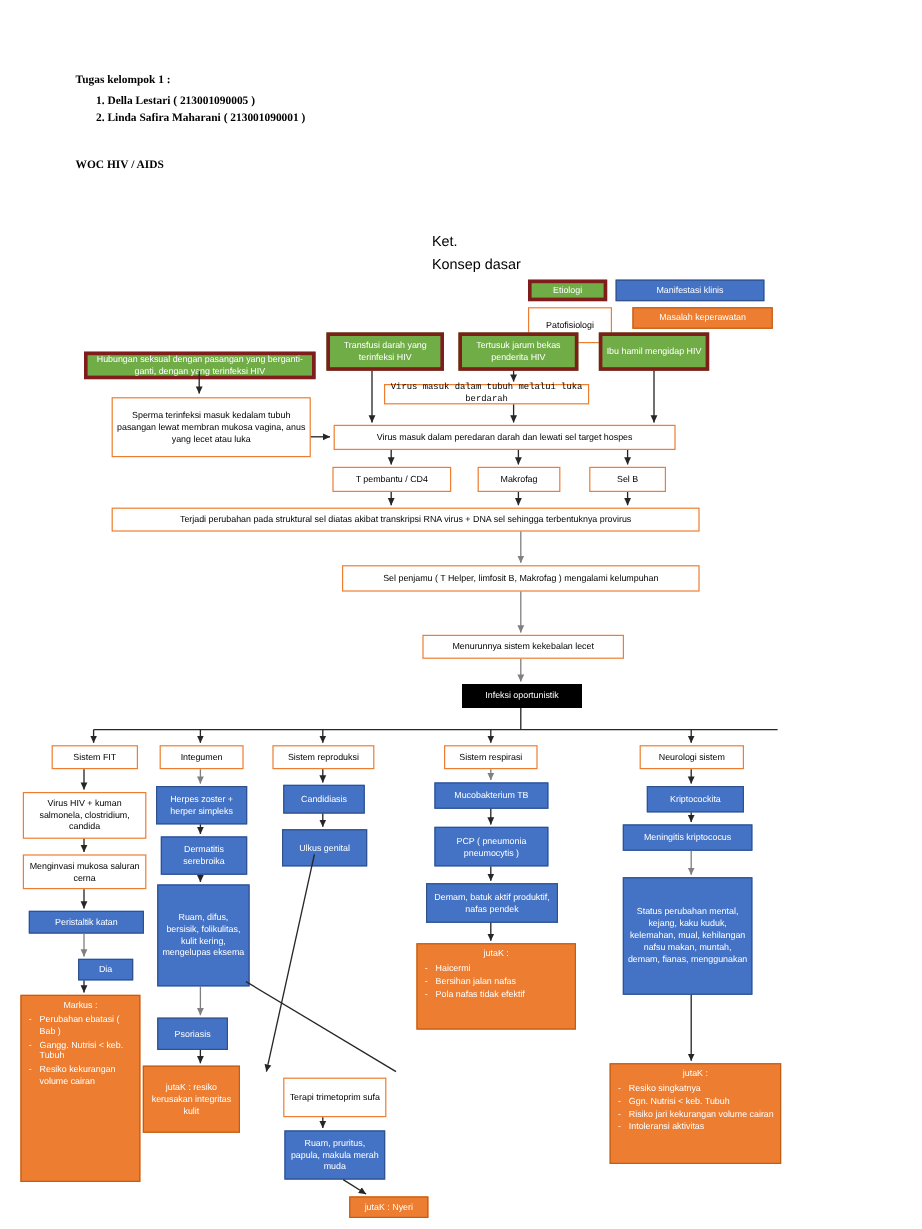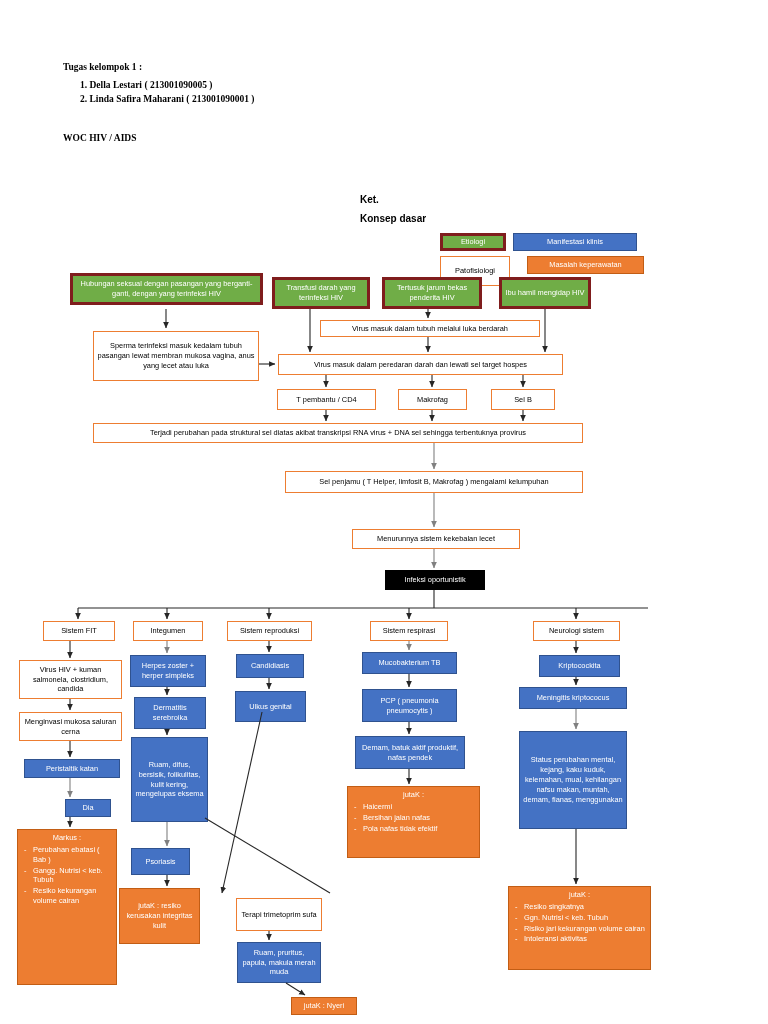--- a/index.html
+++ b/index.html
@@ -10,21 +10,21 @@
     font-family:"Liberation Sans", sans-serif;
     position:relative;
     overflow:hidden;
     color:#000;
   }
   #canvas{position:absolute;left:0;top:0;width:768px;height:1024px;}
 
   
   .hdr{position:absolute;font-family:"Liberation Serif", serif;font-weight:bold;font-size:9.5px;color:#000;white-space:nowrap;}
   .hdr-list{position:absolute;font-family:"Liberation Serif", serif;font-weight:bold;font-size:9.5px;color:#000;white-space:nowrap;}
-  .ket{position:absolute;font-size:10px;font-weight:bold;color:#000;white-space:nowrap;}
+  .ket{position:absolute;font-size:12px;font-weight:normal;color:#000;white-space:nowrap;}
 
   
   .node{
     position:absolute;
     box-sizing:border-box;
     display:flex;
     align-items:center;
     justify-content:center;
     text-align:center;
     font-size:7.4px;
@@ -63,27 +63,27 @@
   <div class="hdr" style="left:63px;top:133px;">WOC HIV / AIDS</div>
 
   <div class="ket" style="left:360px;top:194px;">Ket.</div>
   <div class="ket" style="left:360px;top:213px;">Konsep dasar</div>
 
   <div class="node green" style="left:440px;top:233px;width:66px;height:18px;">Etiologi</div>
   <div class="node blue" style="left:513px;top:233px;width:124px;height:18px;">Manifestasi klinis</div>
   <div class="node white" style="left:440px;top:256px;width:70px;height:30px;">Patofisiologi</div>
   <div class="node orange" style="left:527px;top:256px;width:117px;height:18px;">Masalah keperawatan</div>
 
-  <div class="node green" style="left:70px;top:273px;width:193px;height:32px;">Hubungan seksual dengan pasangan yang berganti-ganti, dengan yang terinfeksi HIV</div>
+  <div class="node green" style="left:70px;top:293px;width:193px;height:23px;">Hubungan seksual dengan pasangan yang berganti-ganti, dengan yang terinfeksi HIV</div>
   <div class="node green" style="left:272px;top:277px;width:98px;height:32px;">Transfusi darah yang terinfeksi HIV</div>
   <div class="node green" style="left:382px;top:277px;width:100px;height:32px;">Tertusuk jarum bekas penderita HIV</div>
   <div class="node green" style="left:499px;top:277px;width:92px;height:32px;">Ibu hamil mengidap HIV</div>
 
   <div class="node white" style="left:93px;top:331px;width:166px;height:50px;">Sperma terinfeksi masuk kedalam tubuh pasangan lewat membran mukosa vagina, anus yang lecet atau luka</div>
-  <div class="node white" style="left:320px;top:320px;width:220px;height:17px;">Virus masuk dalam tubuh melalui luka berdarah</div>
+  <div class="node white" style="left:320px;top:320px;width:171px;height:17px;font-family:Liberation Mono, monospace;">Virus masuk dalam tubuh melalui luka berdarah</div>
   <div class="node white" style="left:278px;top:354px;width:285px;height:21px;">Virus masuk dalam peredaran darah dan lewati sel target hospes</div>
 
   <div class="node white" style="left:277px;top:389px;width:99px;height:21px;">T pembantu / CD4</div>
   <div class="node white" style="left:398px;top:389px;width:69px;height:21px;">Makrofag</div>
   <div class="node white" style="left:491px;top:389px;width:64px;height:21px;">Sel B</div>
 
   <div class="node white" style="left:93px;top:423px;width:490px;height:20px;">Terjadi perubahan pada struktural sel diatas akibat transkripsi RNA virus + DNA sel sehingga terbentuknya provirus</div>
   <div class="node white" style="left:285px;top:471px;width:298px;height:22px;">Sel penjamu ( T Helper, limfosit B, Makrofag ) mengalami kelumpuhan</div>
   <div class="node white" style="left:352px;top:529px;width:168px;height:20px;">Menurunnya sistem kekebalan lecet</div>
   <div class="node black" style="left:385px;top:570px;width:100px;height:20px;">Infeksi oportunistik</div>

